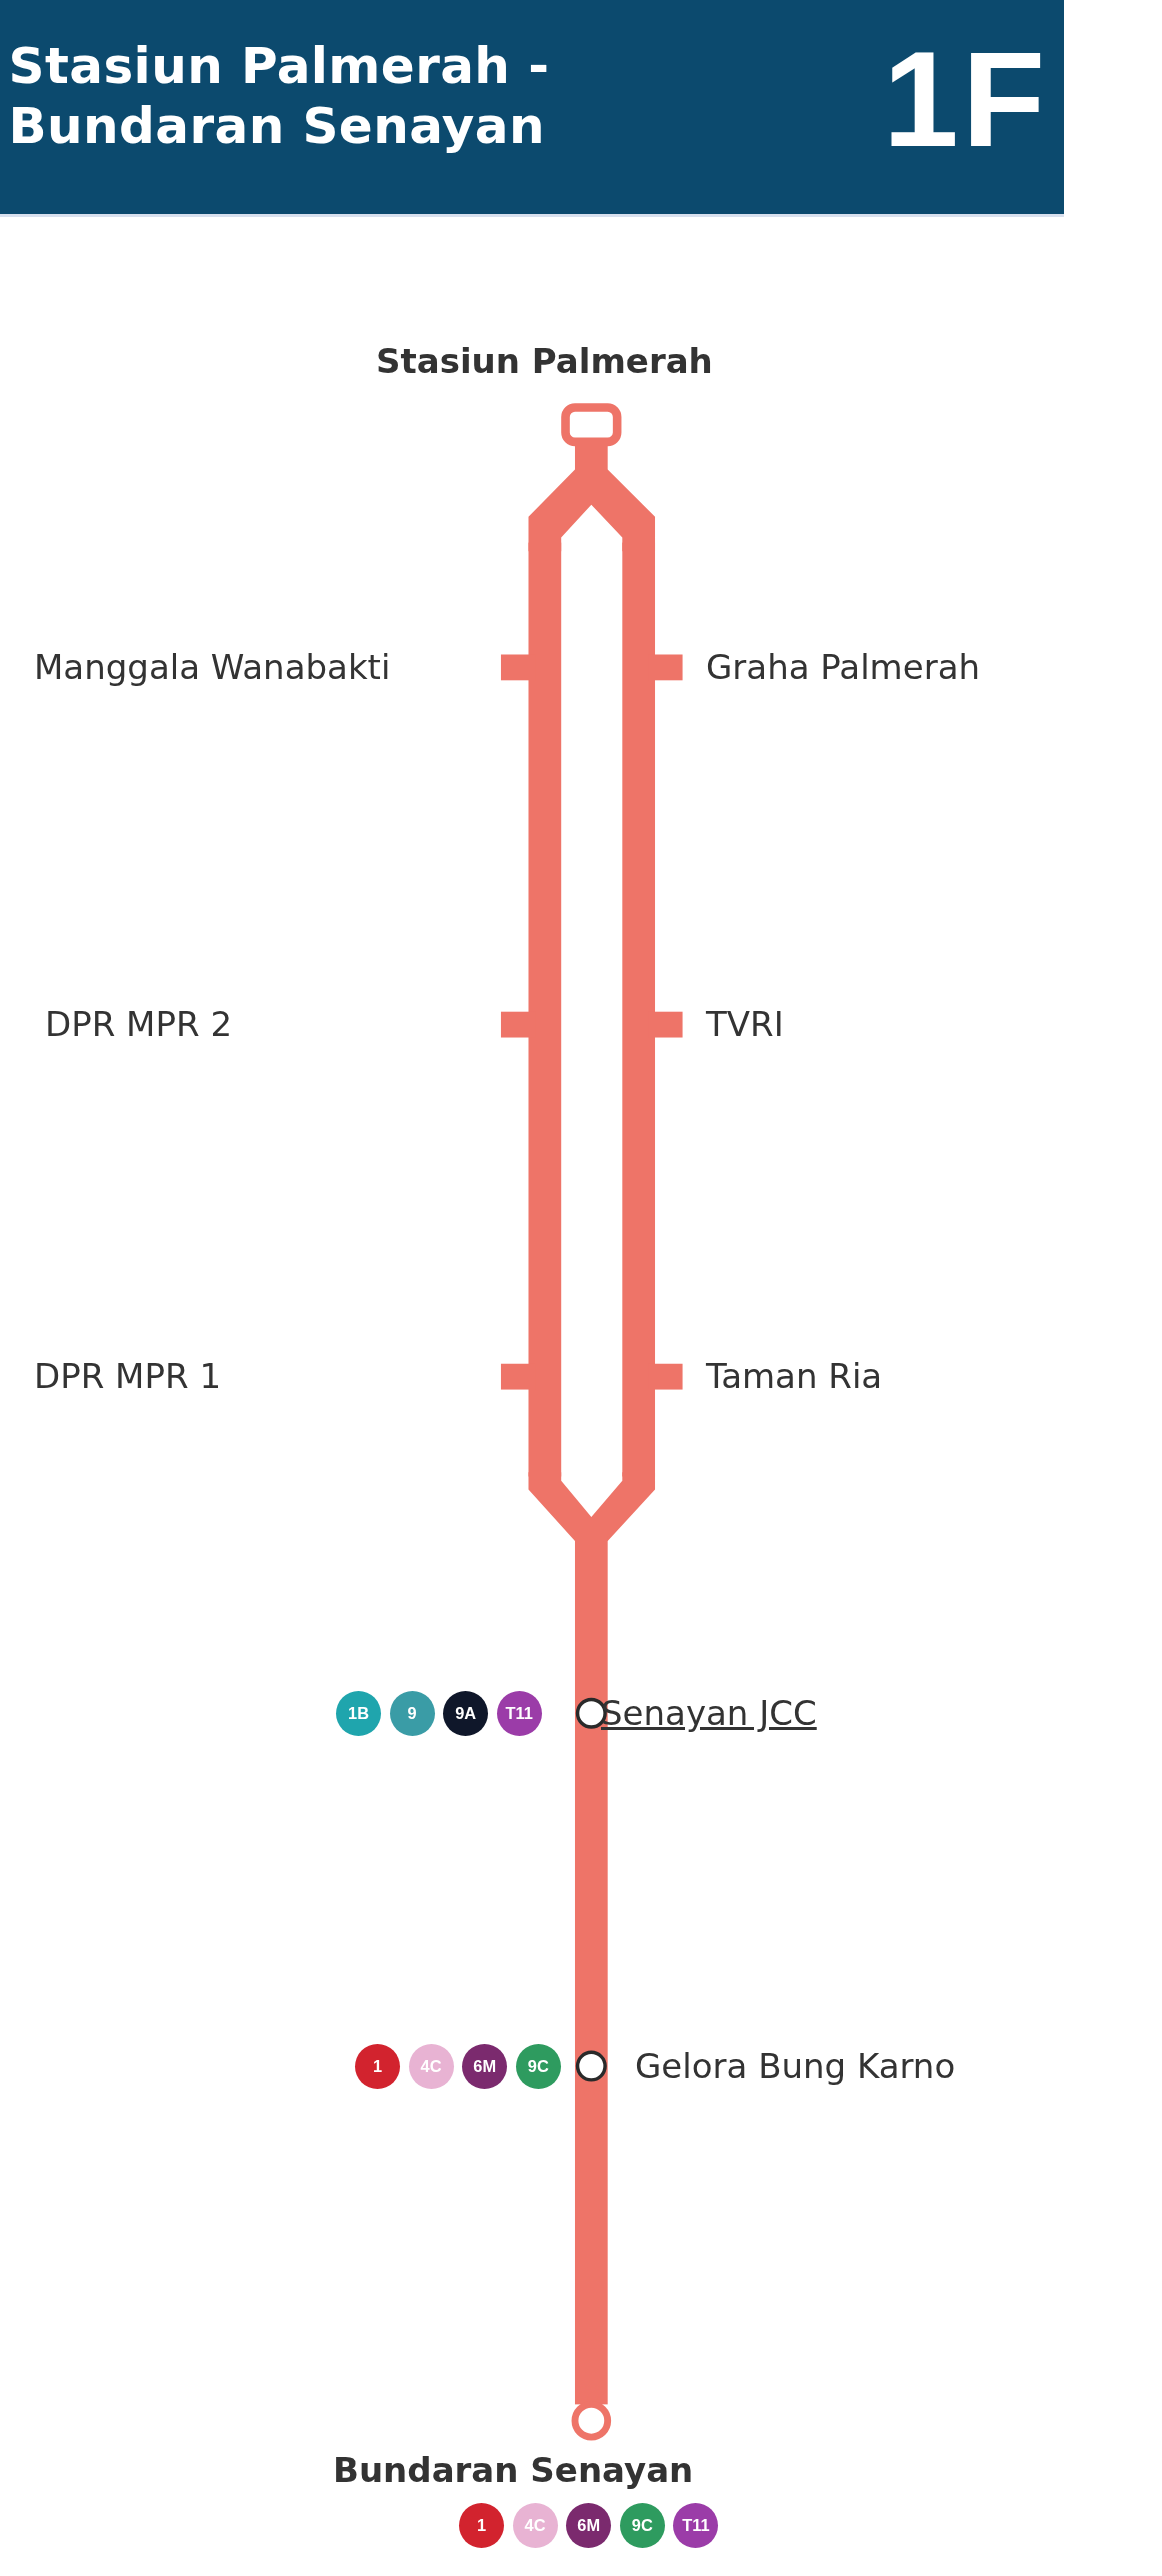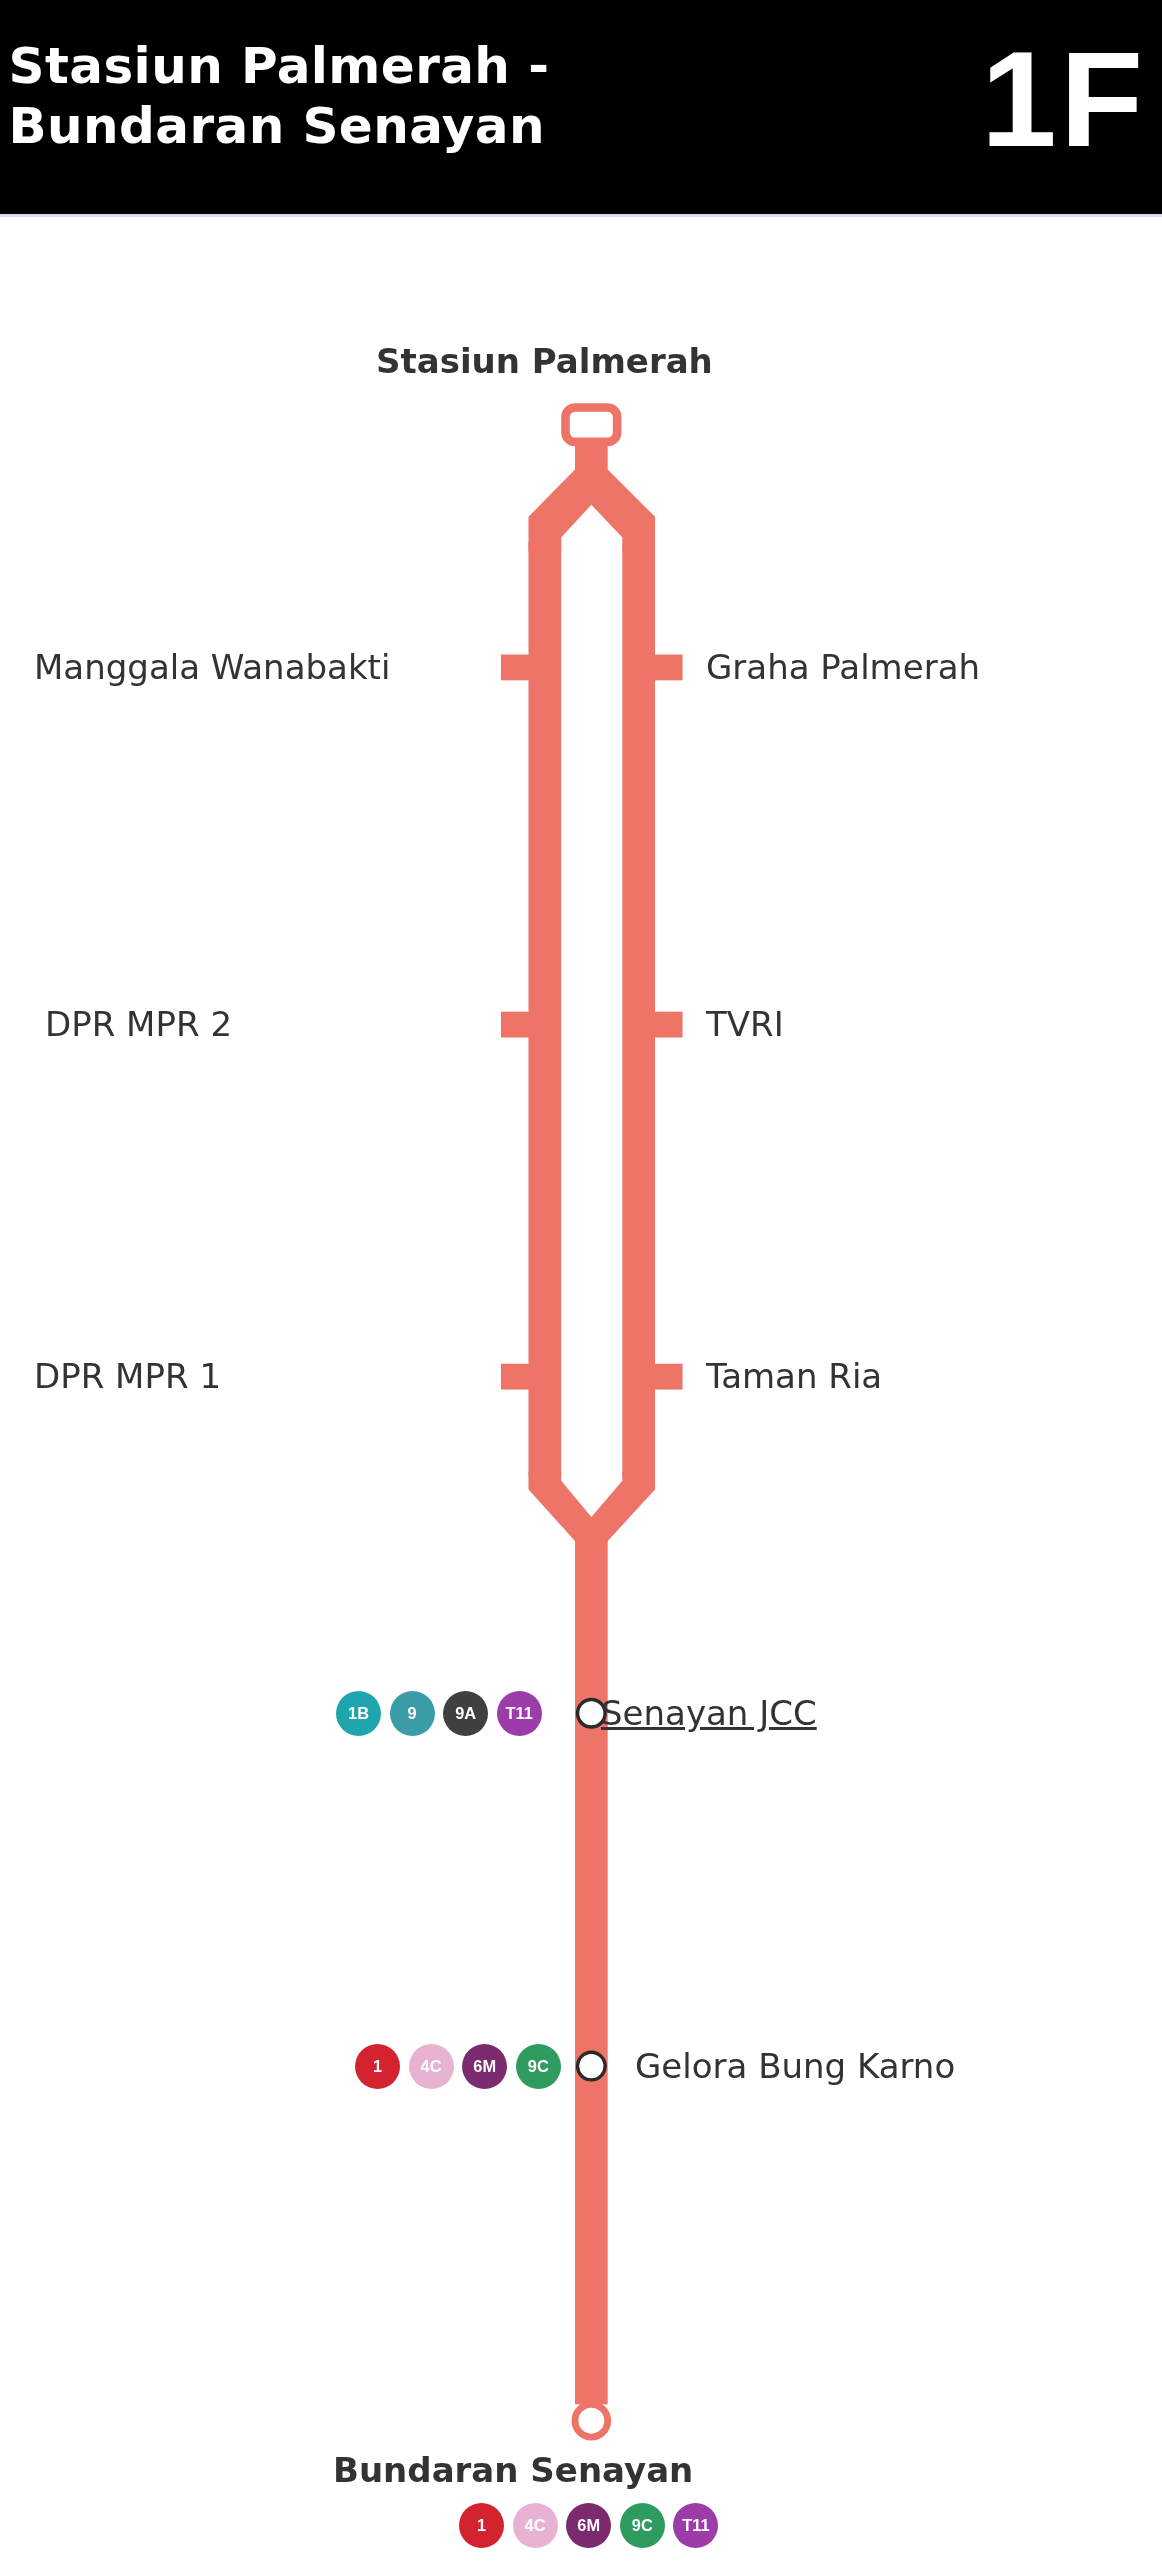--- a/index.html
+++ b/index.html
@@ -1,22 +1,22 @@
 <!DOCTYPE html>
 <html style="font-size:13.8px"><head>
   <meta charset="utf-8">
   <style>
     html, body { margin: 0; padding: 0; }
     body {
       width: 1162px; height: 2576px; background: #ffffff; position: relative; overflow: hidden;
       font-family: "DejaVu Sans", "Liberation Sans", sans-serif;
     }
     .header {
-      position: absolute; left: 0; top: 0; width: 1162px; height: 217px;
-      background: #000000; border-bottom: 3.4px solid #d8e0ee; box-sizing: border-box;
+      position: absolute; left: 0; top: 0; width: 1064px; height: 217px;
+      background: #0c4a6e; border-bottom: 3.4px solid #d8e0ee; box-sizing: border-box;
     }
     .route-title {
       position: absolute; left: 8.6px; top: 36px; color: #ffffff;
       font-weight: bold; font-size: 50px; line-height: 60px; letter-spacing: 0.4px;
       white-space: pre-line; width: 775px;
     }
     .route-code {
       position: absolute; right: 15.5px; top: 26px; color: #ffffff;
       font-weight: bold; font-size: 136px; line-height: 146px; letter-spacing: 3.4px;
       font-family: "Liberation Sans", sans-serif;
@@ -82,21 +82,21 @@
 
 <div class="lbl left" style="left:45px; top:1004px; width:444px;">DPR MPR 2</div>
 <div class="lbl" style="left:706px; top:1004px;">TVRI</div>
 
 <div class="lbl left" style="left:34px; top:1356px; width:444px;">DPR MPR 1</div>
 <div class="lbl" style="left:706px; top:1356px;">Taman Ria</div>
 
 <div class="badges" style="left:336px; top:1691px;">
   <div class="badge" style="background:#1fa5ad;">1B</div>
   <div class="badge" style="background:#3a9ca6;">9</div>
-  <div class="badge" style="background:#404040;">9A</div>
+  <div class="badge" style="background:#0f172a;">9A</div>
   <div class="badge" style="background:#9b3ca8;">T11</div>
 </div>
 <div class="lbl" style="left:601px; top:1693px;text-decoration:underline;">Senayan JCC</div>
 
 <div class="badges" style="left:355px; top:2044px;">
   <div class="badge" style="background:#d2232e;">1</div>
   <div class="badge" style="background:#e8b3d3;">4C</div>
   <div class="badge" style="background:#7b2a6e;">6M</div>
   <div class="badge" style="background:#2e9b5f;">9C</div>
 </div>

